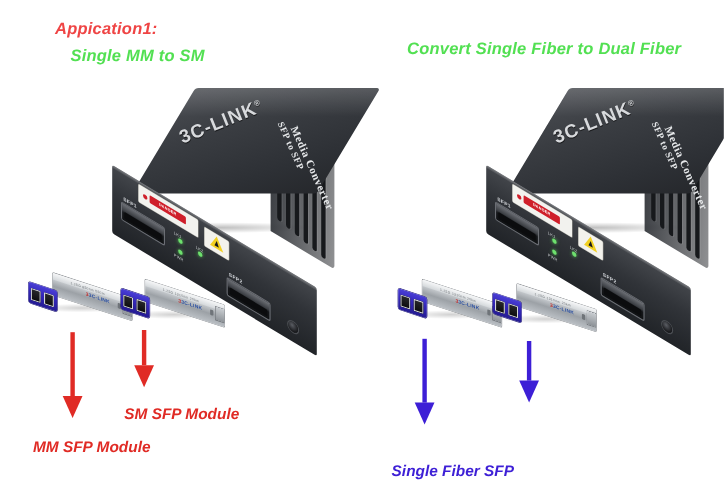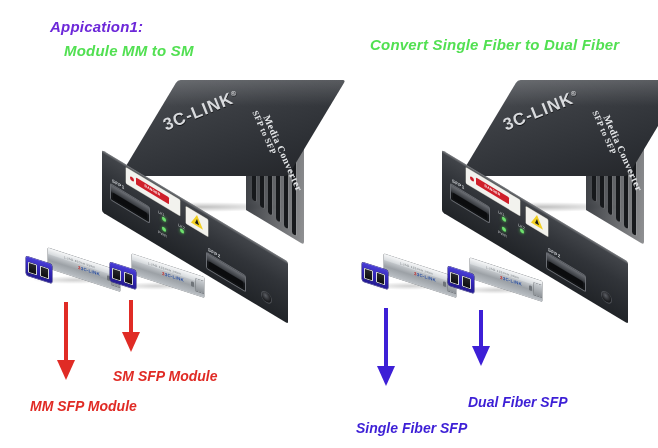--- a/index.html
+++ b/index.html
@@ -7,21 +7,21 @@
     width:658px;height:448px;
     background:#ffffff;
     font-family:"Liberation Sans", sans-serif;
     overflow:hidden;
     position:relative;
   }
   .stage{position:absolute;left:0;top:0;width:658px;height:448px;}
 
   
   .hdr{position:absolute;white-space:nowrap;font-style:italic;font-weight:bold;letter-spacing:.2px;}
-  #app-title{left:50px;top:18px;font-size:15px;color:#6d28d9;}
+  #app-title{left:50px;top:18px;font-size:15px;color:#ef4444;}
   #app-sub{left:64px;top:42px;font-size:15px;color:#52e052;}
   #right-title{left:370px;top:36px;font-size:15px;color:#52e052;}
 
   
   .converter{position:absolute;width:220px;height:150px;}
   .cv-top{
     position:absolute;left:24px;top:4px;width:168px;height:96px;
     background:linear-gradient(160deg,#4b4e53 0%,#3a3d42 35%,#2d3035 75%,#26282c 100%);
     transform:skewX(-31deg) ;
     transform-origin:bottom left;
@@ -184,21 +184,21 @@
   .callout{position:absolute;white-space:nowrap;font-style:italic;font-weight:bold;font-size:14px;}
   .callout.red{color:#e02b25;}
   .callout.blue{color:#3d1fd6;}
 </style>
 </head>
 <body>
 
 <div class="stage">
 
   <div class="hdr" id="app-title">Appication1:</div>
-  <div class="hdr" id="app-sub">Module MM to SM</div>
+  <div class="hdr" id="app-sub">Single MM to SM</div>
   <div class="hdr" id="right-title">Convert Single Fiber to Dual Fiber</div>
 
   <div class="converter" style="left:96px;top:76px;">
     <div class="cv-shadow"></div>
 
     <div class="cv-side">
       <div class="vent" style="left:6px;top:8px;height:96px;"></div>
       <div class="vent" style="left:14px;top:10px;height:96px;"></div>
       <div class="vent" style="left:22px;top:12px;height:96px;"></div>
       <div class="vent" style="left:30px;top:14px;height:96px;"></div>
@@ -374,15 +374,14 @@
   </div>
 
   <div class="arrow blue" style="left:470px;top:310px;width:22px;height:56px;">
     <div class="shaft" style="width:4px;height:36px;"></div>
     <div class="head"></div>
   </div>
 
   <div class="callout red" style="left:113px;top:368px;">SM SFP Module</div>
   <div class="callout red" style="left:30px;top:398px;">MM SFP Module</div>
   <div class="callout blue" style="left:356px;top:420px;">Single Fiber SFP</div>
-  <div class="callout blue" style="left:468px;top:394px;">Dual Fiber SFP</div>
 
 </div>
 
 </body></html>

